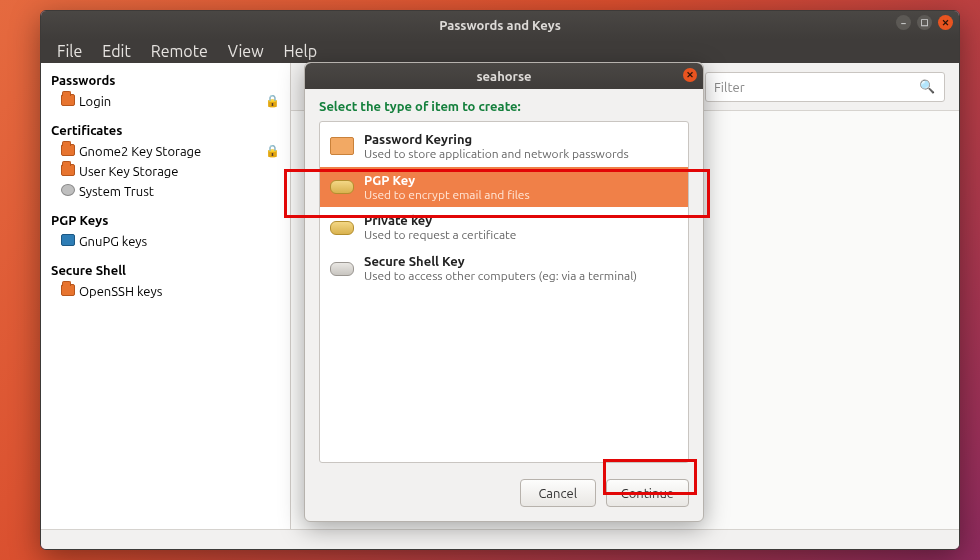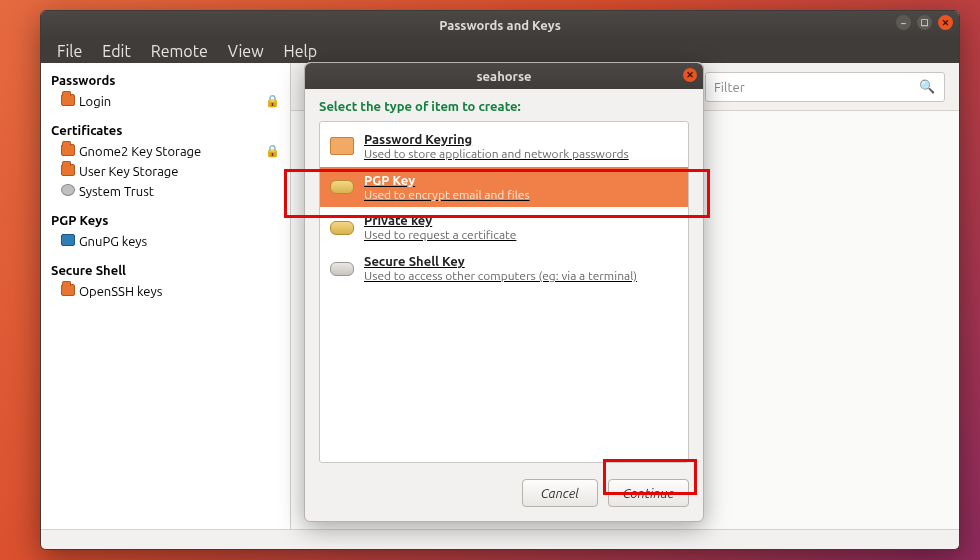--- a/index.html
+++ b/index.html
@@ -148,21 +148,20 @@
     background:#fff;
     border:1px solid #c9c5c1;
     border-radius:3px;
     padding:4px 0;
     height: 342px;
   }
   .row{
     display:flex; align-items:center;
     padding:6px 10px;
     gap:10px;
-    text-decoration:underline;
   }
   .row .ricon{
     width:24px; height:24px;
     flex:none;
     display:flex; align-items:center; justify-content:center;
   }
   .ricon.folder::before{
     content:""; display:block; width:22px; height:16px;
     background:#f2a964; border:1px solid #c9813a; border-radius:2px;
     position:relative;
@@ -187,21 +186,20 @@
 
   .row.selected{
     background:#f08048;
   }
   .row.selected .title{ color:#fff; }
   .row.selected .desc { color:#ffe6d7; }
 
   .d-actions{
     display:flex; justify-content:flex-end; gap:10px;
     padding: 12px 14px 14px 14px;
-    font-style: italic;
   }
   .btn{
     min-width:76px; height:28px;
     padding:0 14px;
     background:linear-gradient(#fdfdfc,#e9e7e4);
     border:1px solid #b7b2ac;
     border-radius:4px;
     font-size:13px; color:#333;
     display:flex; align-items:center; justify-content:center;
   }

